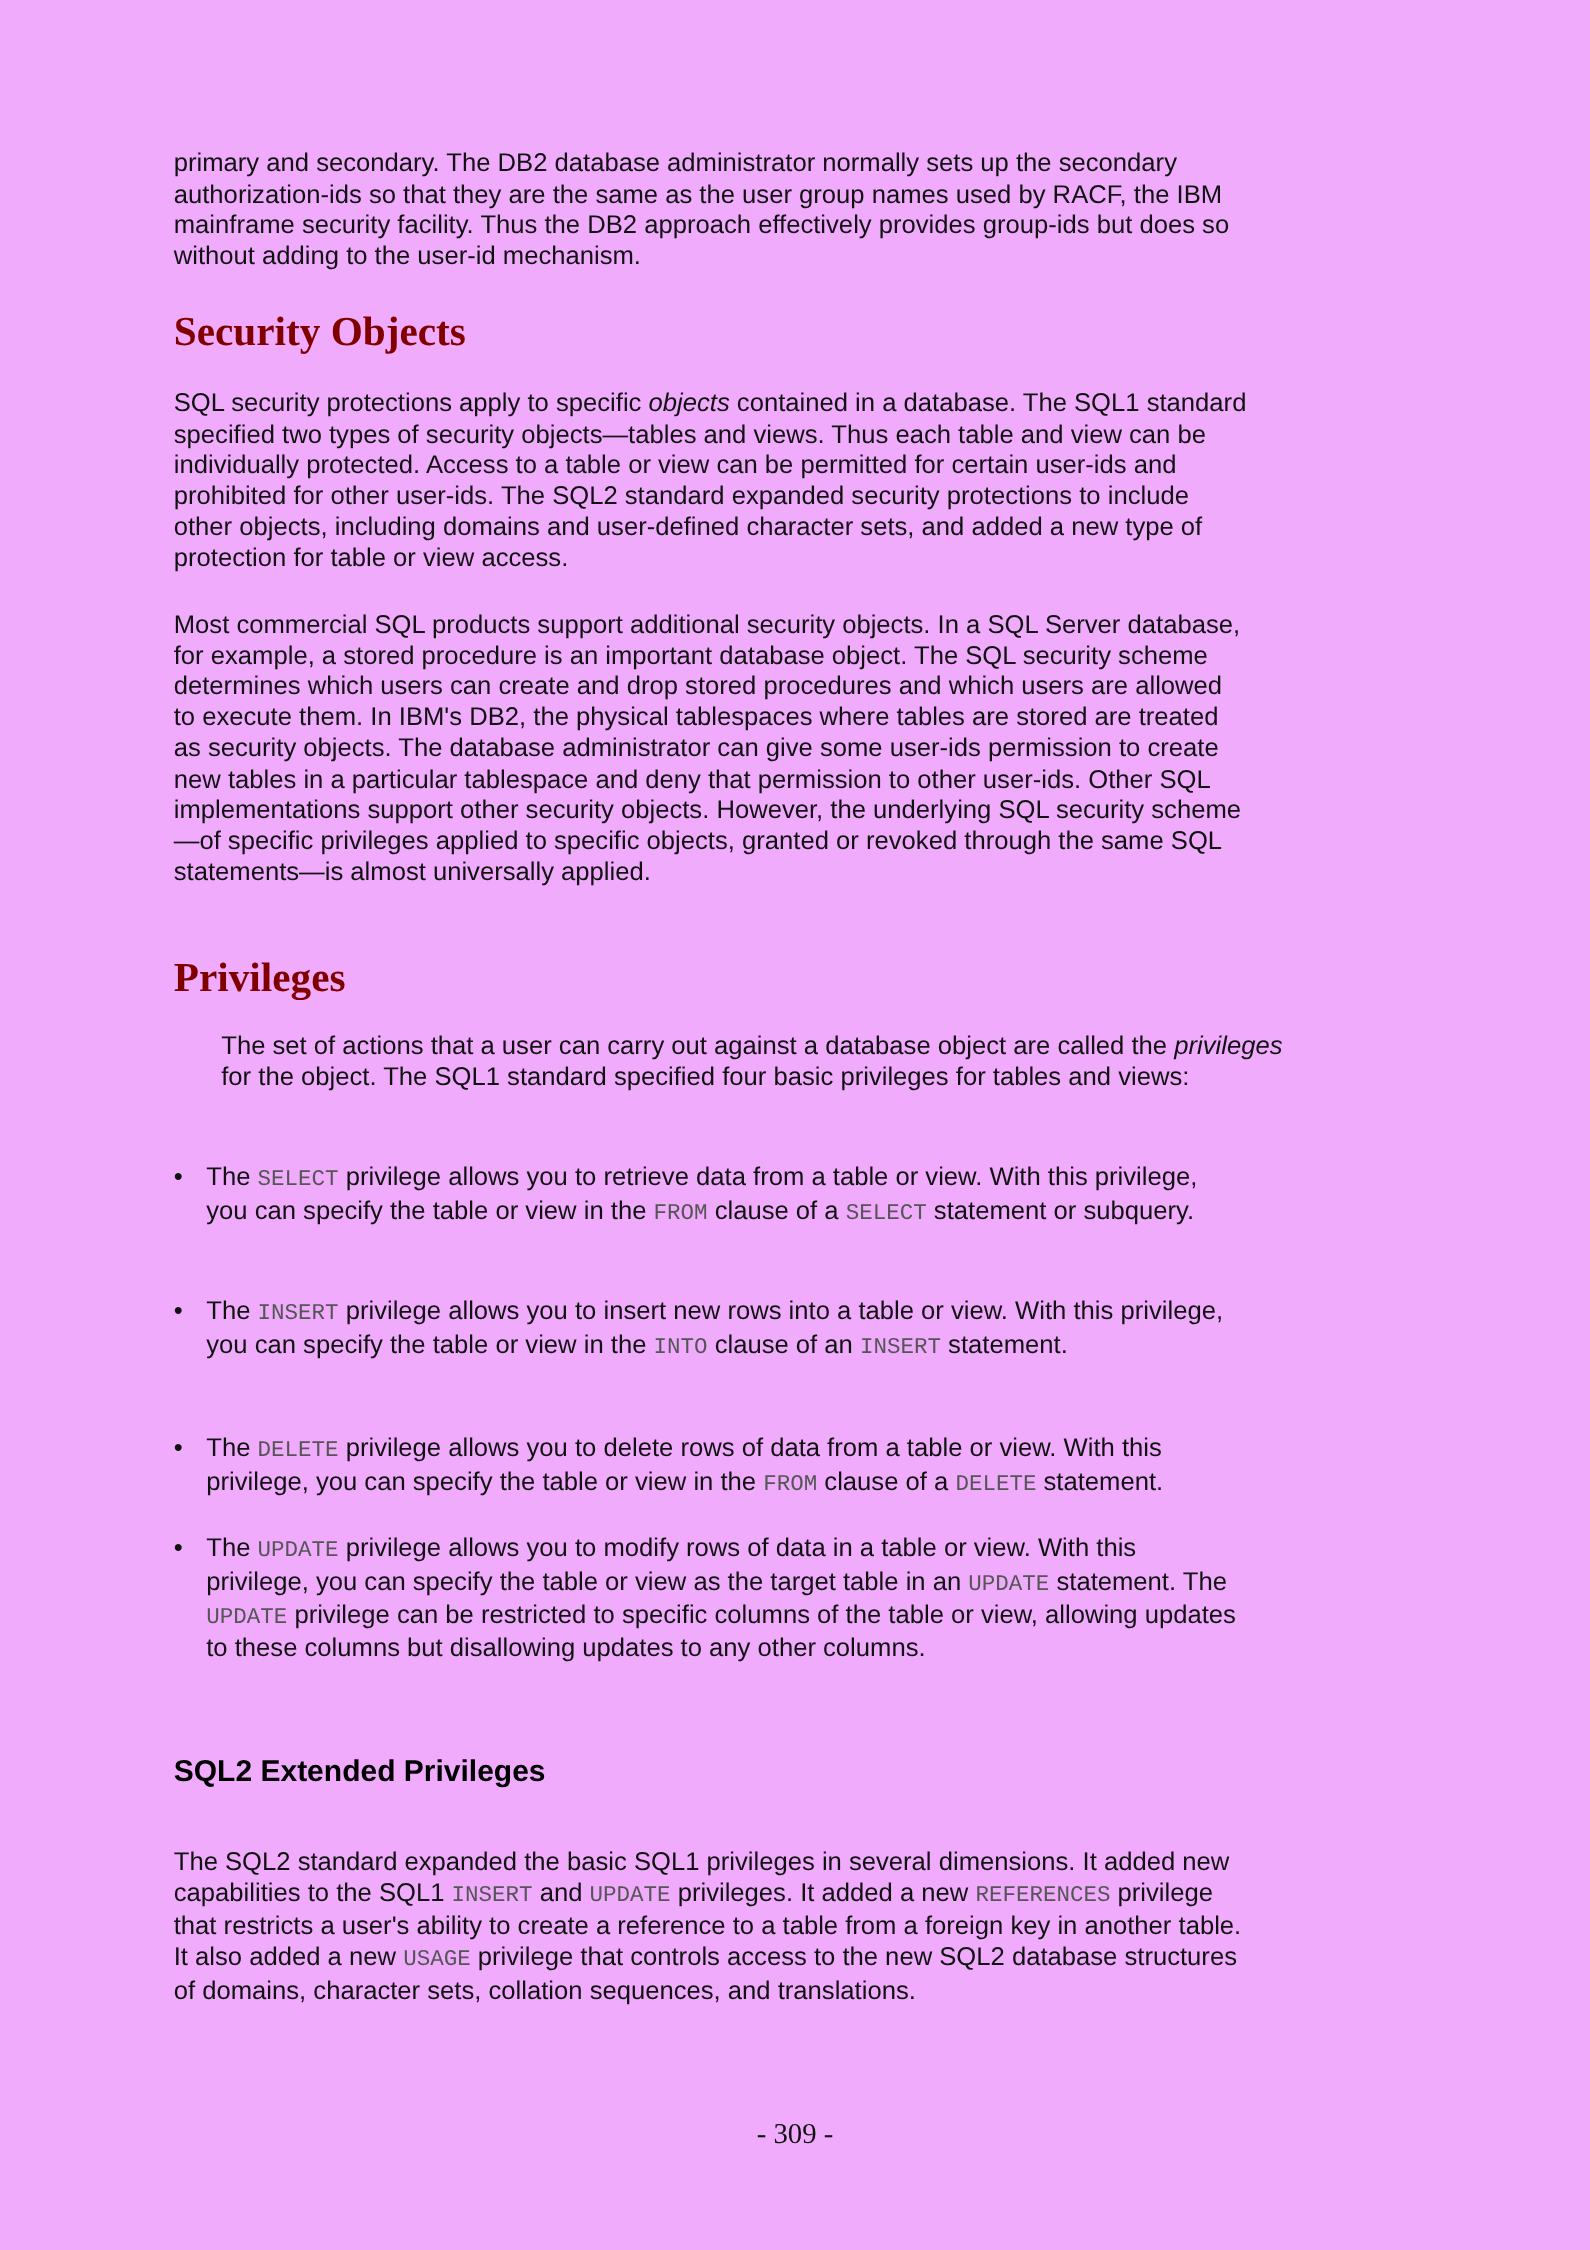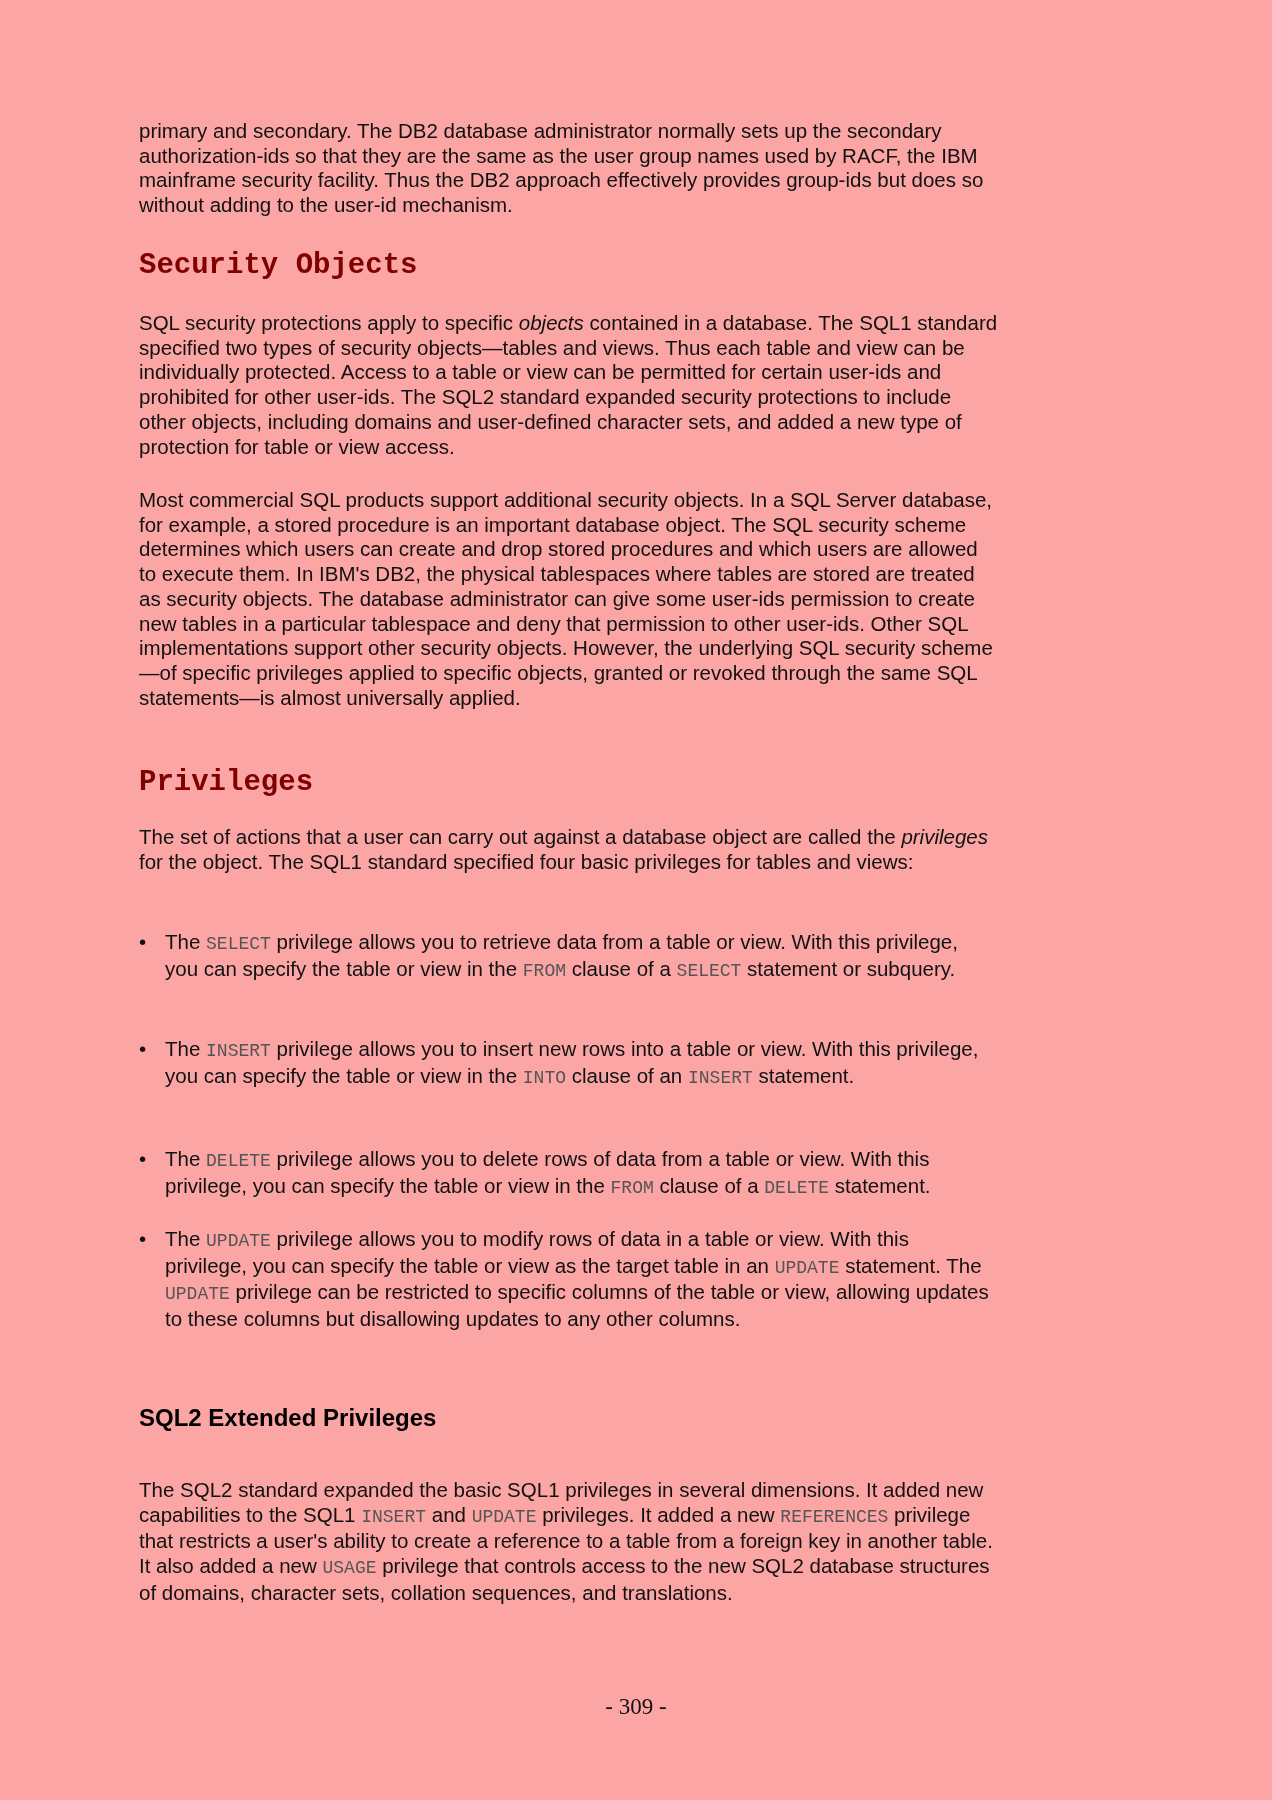--- a/index.html
+++ b/index.html
@@ -1,21 +1,21 @@
 <!DOCTYPE html>
 <html><head>
   <meta charset="utf-8">
   <style>
     html, body { margin: 0; padding: 0; background: #ffffff; }
     body { width: 1272px; height: 1800px; position: relative; overflow: hidden; }
-    .page { position: absolute; left: 0; top: 0; width: 1272px; height: 1800px; background: #fca5a5; }
+    .page { position: absolute; left: 0; top: 0; width: 1272px; height: 1800px; background: #f0abfc; }
     .blk { position: absolute; left: 139px; width: 860px; margin: 0;
            font-family: "Liberation Sans", sans-serif; font-size: 20.5px; line-height: 24.7px; color: #111; }
-    .h1 { position: absolute; left: 139px; margin: 0; font-family: Liberation Mono, monospace;
-          font-weight: bold; font-size: 29px; line-height: 34px; color: #800000; }
+    .h1 { position: absolute; left: 139px; margin: 0; font-family: Liberation Serif, serif;
+          font-weight: bold; font-size: 33px; line-height: 34px; color: #800000; }
     .h2 { position: absolute; left: 139px; margin: 0; font-family: "Liberation Sans", sans-serif;
           font-weight: bold; font-size: 24px; line-height: 28px; color: #000; }
     .code { font-family: "Liberation Mono", monospace; font-size: 18px; color: #555; }
     .bullet { position: absolute; left: 139px; width: 860px; font-family: "Liberation Sans", sans-serif;
               font-size: 20.5px; line-height: 24.7px; color: #111; }
     .bullet .dot { position: absolute; left: 0; top: 0; width: 20px; }
     .bullet .btext { position: absolute; left: 26px; top: 0; width: 830px; }
     .pagenum { position: absolute; left: 0; width: 1272px; text-align: center; top: 1693px;
                font-family: "Liberation Serif", serif; font-size: 23px; line-height: 28px; color: #111; }
     i { font-style: italic; }
@@ -28,21 +28,21 @@
   <p class="blk" style="top:119px;">primary and secondary. The DB2 database administrator normally sets up the secondary authorization-ids so that they are the same as the user group names used by RACF, the IBM mainframe security facility. Thus the DB2 approach effectively provides group-ids but does so without adding to the user-id mechanism.</p>
 
   <h2 class="h1" style="top:249px;">Security Objects</h2>
 
   <p class="blk" style="top:311px;"><span>SQL security protections apply to specific </span><i>objects</i><span> contained in a database. The SQL1 standard specified two types of security objects—tables and views. Thus each table and view can be individually protected. Access to a table or view can be permitted for certain user-ids and prohibited for other user-ids. The SQL2 standard expanded security protections to include other objects, including domains and user-defined character sets, and added a new type of protection for table or view access.</span></p>
 
   <p class="blk" style="top:488px;">Most commercial SQL products support additional security objects. In a SQL Server database, for example, a stored procedure is an important database object. The SQL security scheme determines which users can create and drop stored procedures and which users are allowed to execute them. In IBM's DB2, the physical tablespaces where tables are stored are treated as security objects. The database administrator can give some user-ids permission to create new tables in a particular tablespace and deny that permission to other user-ids. Other SQL implementations support other security objects. However, the underlying SQL security scheme—of specific privileges applied to specific objects, granted or revoked through the same SQL statements—is almost universally applied.</p>
 
   <h2 class="h1" style="top:766px;">Privileges</h2>
 
-  <p class="blk" style="top:825px;"><span>The set of actions that a user can carry out against a database object are called the </span><i>privileges</i><span> for the object. The SQL1 standard specified four basic privileges for tables and views:</span></p>
+  <p class="blk" style="top:825px;margin-left:38px;"><span>The set of actions that a user can carry out against a database object are called the </span><i>privileges</i><span> for the object. The SQL1 standard specified four basic privileges for tables and views:</span></p>
 
   <div class="bullet" style="top:930px;">
     <span class="dot">•</span>
     <span class="btext"><span>The </span><span class="code">SELECT</span><span> privilege allows you to retrieve data from a table or view. With this privilege, you can specify the table or view in the </span><span class="code">FROM</span><span> clause of a </span><span class="code">SELECT</span><span> statement or subquery.</span></span>
   </div>
 
   <div class="bullet" style="top:1037px;">
     <span class="dot">•</span>
     <span class="btext"><span>The </span><span class="code">INSERT</span><span> privilege allows you to insert new rows into a table or view. With this privilege, you can specify the table or view in the </span><span class="code">INTO</span><span> clause of an </span><span class="code">INSERT</span><span> statement.</span></span>
   </div>

